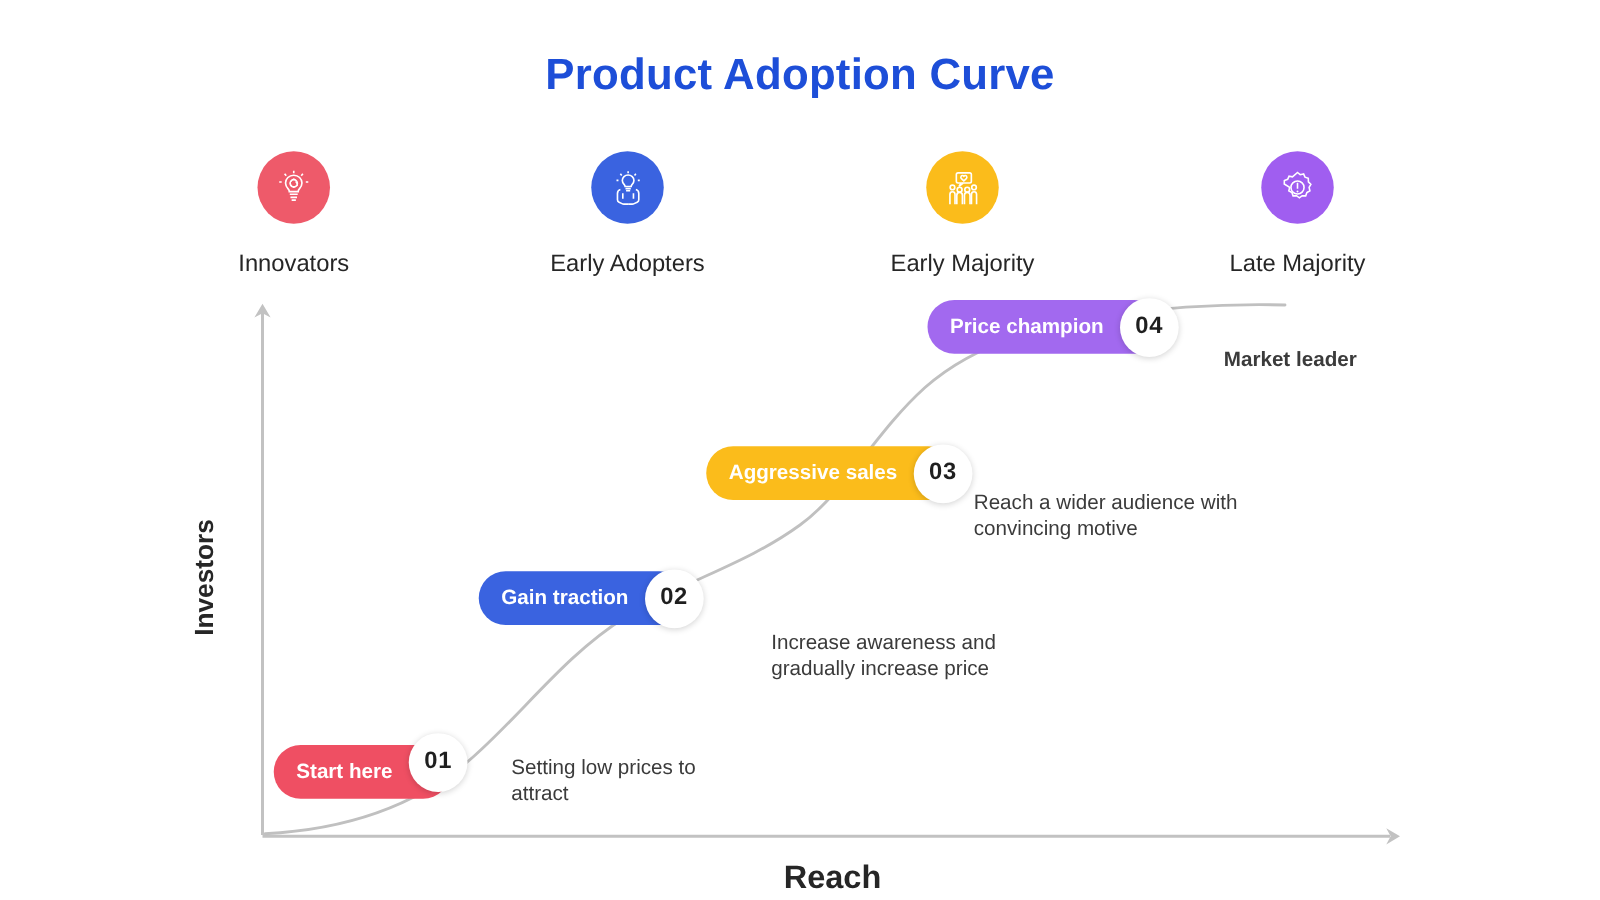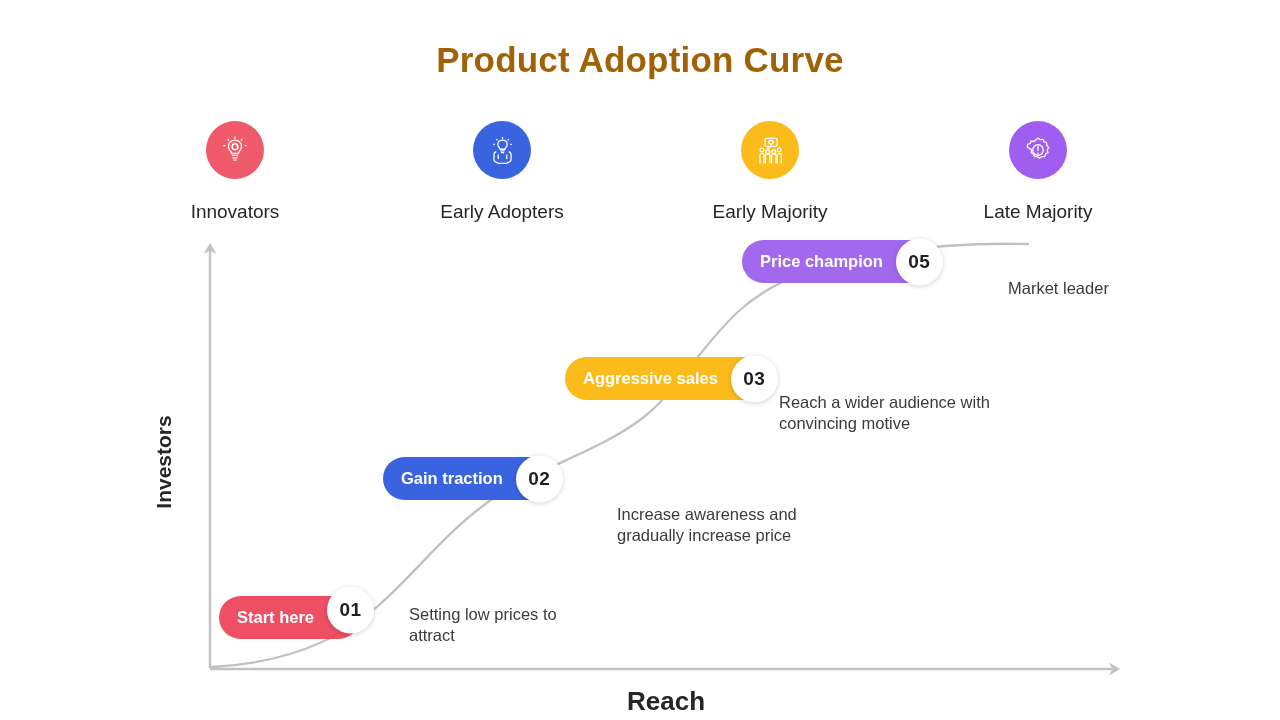--- a/index.html
+++ b/index.html
@@ -14,21 +14,21 @@
 
   #stage { position: absolute; left: 0; top: 0; width: 1280px; height: 720px; }
 
   
   .title {
     position: absolute;
     left: 0; top: 40px; width: 1280px;
     text-align: center;
     font-size: 35px;
     font-weight: bold;
-    color: #a16207;
+    color: #1d4ed8;
     letter-spacing: 0.2px;
   }
 
   
   .seg {
     position: absolute;
     top: 121px;
     width: 240px;
     text-align: center;
   }
@@ -229,18 +229,18 @@
     </div>
   </div>
   <div class="desc" style="left:779px; top:392px; width:250px;">Reach a wider audience with
 convincing motive</div>
 
   <div class="step" style="left:742px; top:240px;">
     <div class="pill-wrap">
       <div class="pill" style="background:#a269ef;">
         <span>Price champion</span>
       </div>
-      <div class="num-badge">05</div>
-    </div>
-  </div>
-  <div class="desc" style="left:1008px; top:278px; width:200px;">Market leader</div>
+      <div class="num-badge">04</div>
+    </div>
+  </div>
+  <div class="desc" style="left:979px; top:278px; width:200px;font-weight:bold;">Market leader</div>
 
 </div>
 
 </body></html>

